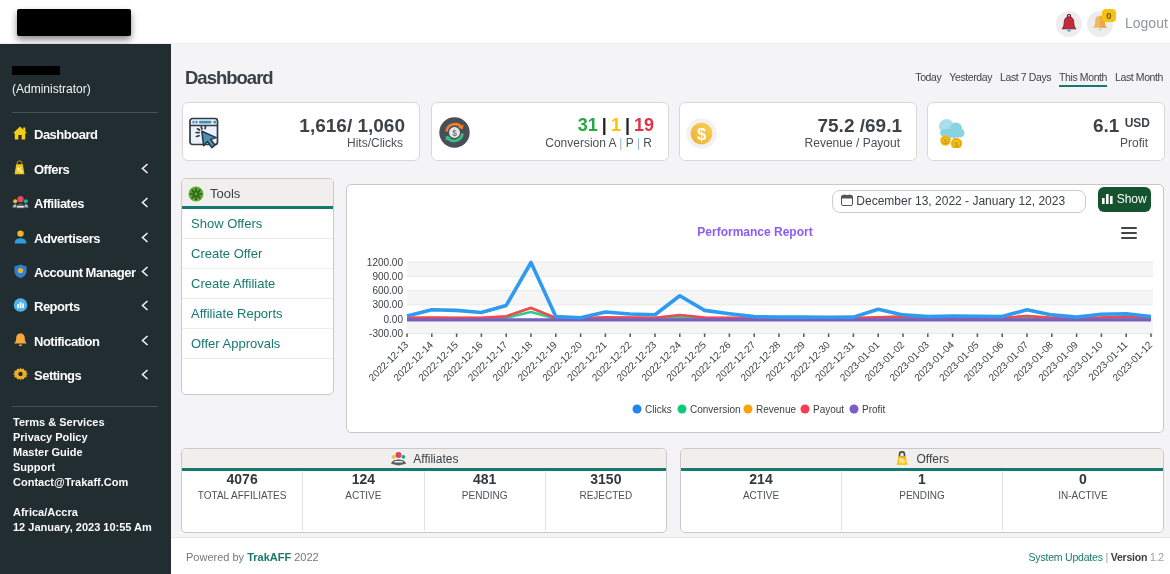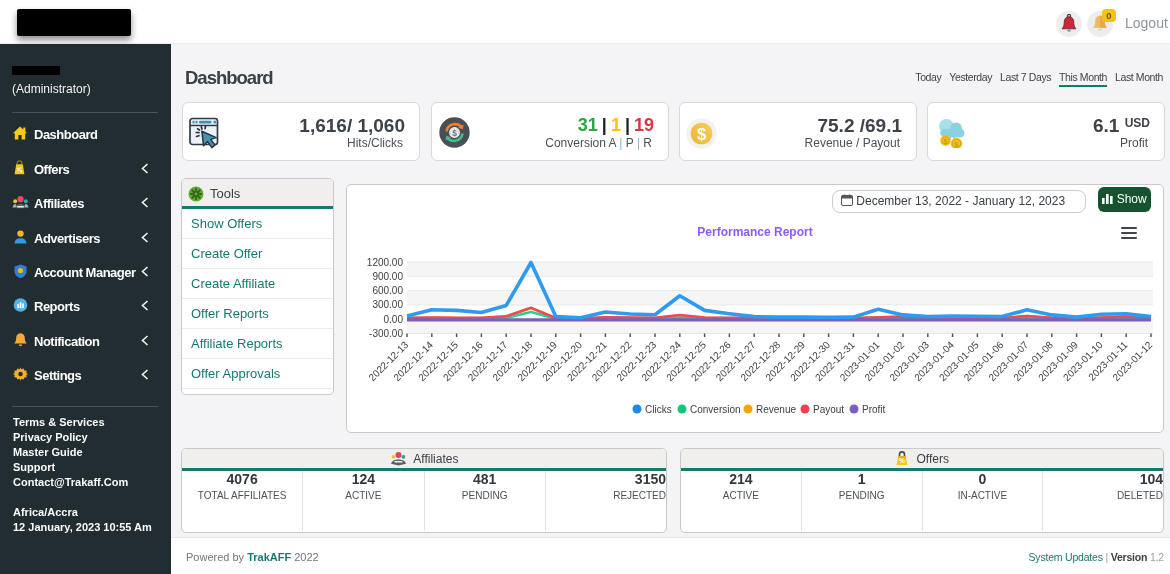--- a/index.html
+++ b/index.html
@@ -44,21 +44,21 @@
 #dateinput { position:absolute; left:485px; top:5px; width:254px; height:23px; background:#fff; border:1px solid #ccc; border-radius:8px; font-size:12px; color:#3a4047; line-height:21px; padding-left:8px; }
 #showbtn { position:absolute; left:751px; top:2px; width:53px; height:25px; background:#14532d; border-radius:6px; color:#fff; font-size:12px; text-align:center; line-height:25px; }
 #ptitle { position:absolute; left:0; top:40px; width:100%; text-align:center; font-size:12px; font-weight:bold; color:#8b5cf6; }
 #burger { position:absolute; right:26px; top:42px; }
 
 
 .bpanel { position:absolute; top:448px; height:85px; background:#fff; border:1px solid #c9c9c9; border-radius:5px; overflow:hidden; }
 .bpanel .hdr { height:22px; background:#f1efed; border-bottom:3px solid #17796d; text-align:center; font-size:12px; color:#3a4047; line-height:21px; position:relative; }
 .brow { display:flex; height:60px; }
 .bcol { flex:1; text-align:center; border-right:1px solid #e2e2e2; }
-.bcol:last-child { border-right:none;text-align:right; }
+.bcol:last-child { border-right:none; }
 .bnum { font-size:14px; font-weight:bold; color:#33383d; }
 .blab { font-size:10px; color:#4b5156; margin-top:3px; }
 </style>
 </head>
 <body>
 <div class="abs" id="topbar"></div>
 <div class="abs" id="logo-redact"></div>
 <div class="abs bellc" id="bell1">
   <svg width="18" height="20" viewBox="0 0 18 20" style="position:absolute; left:4px; top:3px;">
     <ellipse cx="9" cy="2.2" rx="1.6" ry="1.8" fill="none" stroke="#5a2a2a" stroke-width="1.2"></ellipse>
@@ -277,21 +277,20 @@
           <rect x="1.8" y="7" width="3" height="2" rx="1" transform="rotate(45 8 8)"></rect>
           <rect x="11.2" y="7" width="3" height="2" rx="1" transform="rotate(45 8 8)"></rect>
         </g>
       <circle cx="8" cy="8" r="1.4" fill="#5fae33"></circle>
     </svg>
     <span>Tools</span>
   </div>
   <div class="item">Show Offers</div>
   <div class="item">Create Offer</div>
   <div class="item">Create Affiliate</div>
-  <div class="item">Offer Reports</div>
   <div class="item">Affiliate Reports</div>
   <div class="item">Offer Approvals</div>
 </div>
 
 <div class="abs" id="chartpanel">
 <svg width="816" height="247" viewBox="0 0 816 247" style="position:absolute; left:0; top:0;">
 <rect x="60" y="77.0" width="746" height="14.3" fill="#f5f5f5"></rect>
       <rect x="60" y="105.6" width="746" height="14.3" fill="#f5f5f5"></rect>
       <rect x="60" y="134.2" width="746" height="14.3" fill="#f5f5f5"></rect>
       <line x1="60" y1="77.0" x2="806" y2="77.0" stroke="#e8e8e8" stroke-width="1"></line>
@@ -451,22 +450,18 @@
         <div class="blab">ACTIVE</div>
       </div>
     <div class="bcol">
         <div class="bnum">1</div>
         <div class="blab">PENDING</div>
       </div>
     <div class="bcol">
         <div class="bnum">0</div>
         <div class="blab">IN-ACTIVE</div>
       </div>
-    <div class="bcol">
-        <div class="bnum">104</div>
-        <div class="blab">DELETED</div>
-      </div>
   </div>
 </div>
 
 <div class="abs" style="left:171px; top:537px; width:999px; height:37px; background:#fff; border-top:1px solid #e8e8ea;"></div>
 <div class="abs" style="left:186px; top:551px; font-size:11px; color:#72787d;">Powered by <b style="color:#17796d;">TrakAFF</b> 2022</div>
 <div class="abs" style="right:6px; top:551px; font-size:10.5px; letter-spacing:-0.2px; color:#9aa0a5;"><span style="color:#17796d;">System Updates</span> | <b style="color:#3a4047;">Version</b> 1.2</div>
 
 </body></html>

